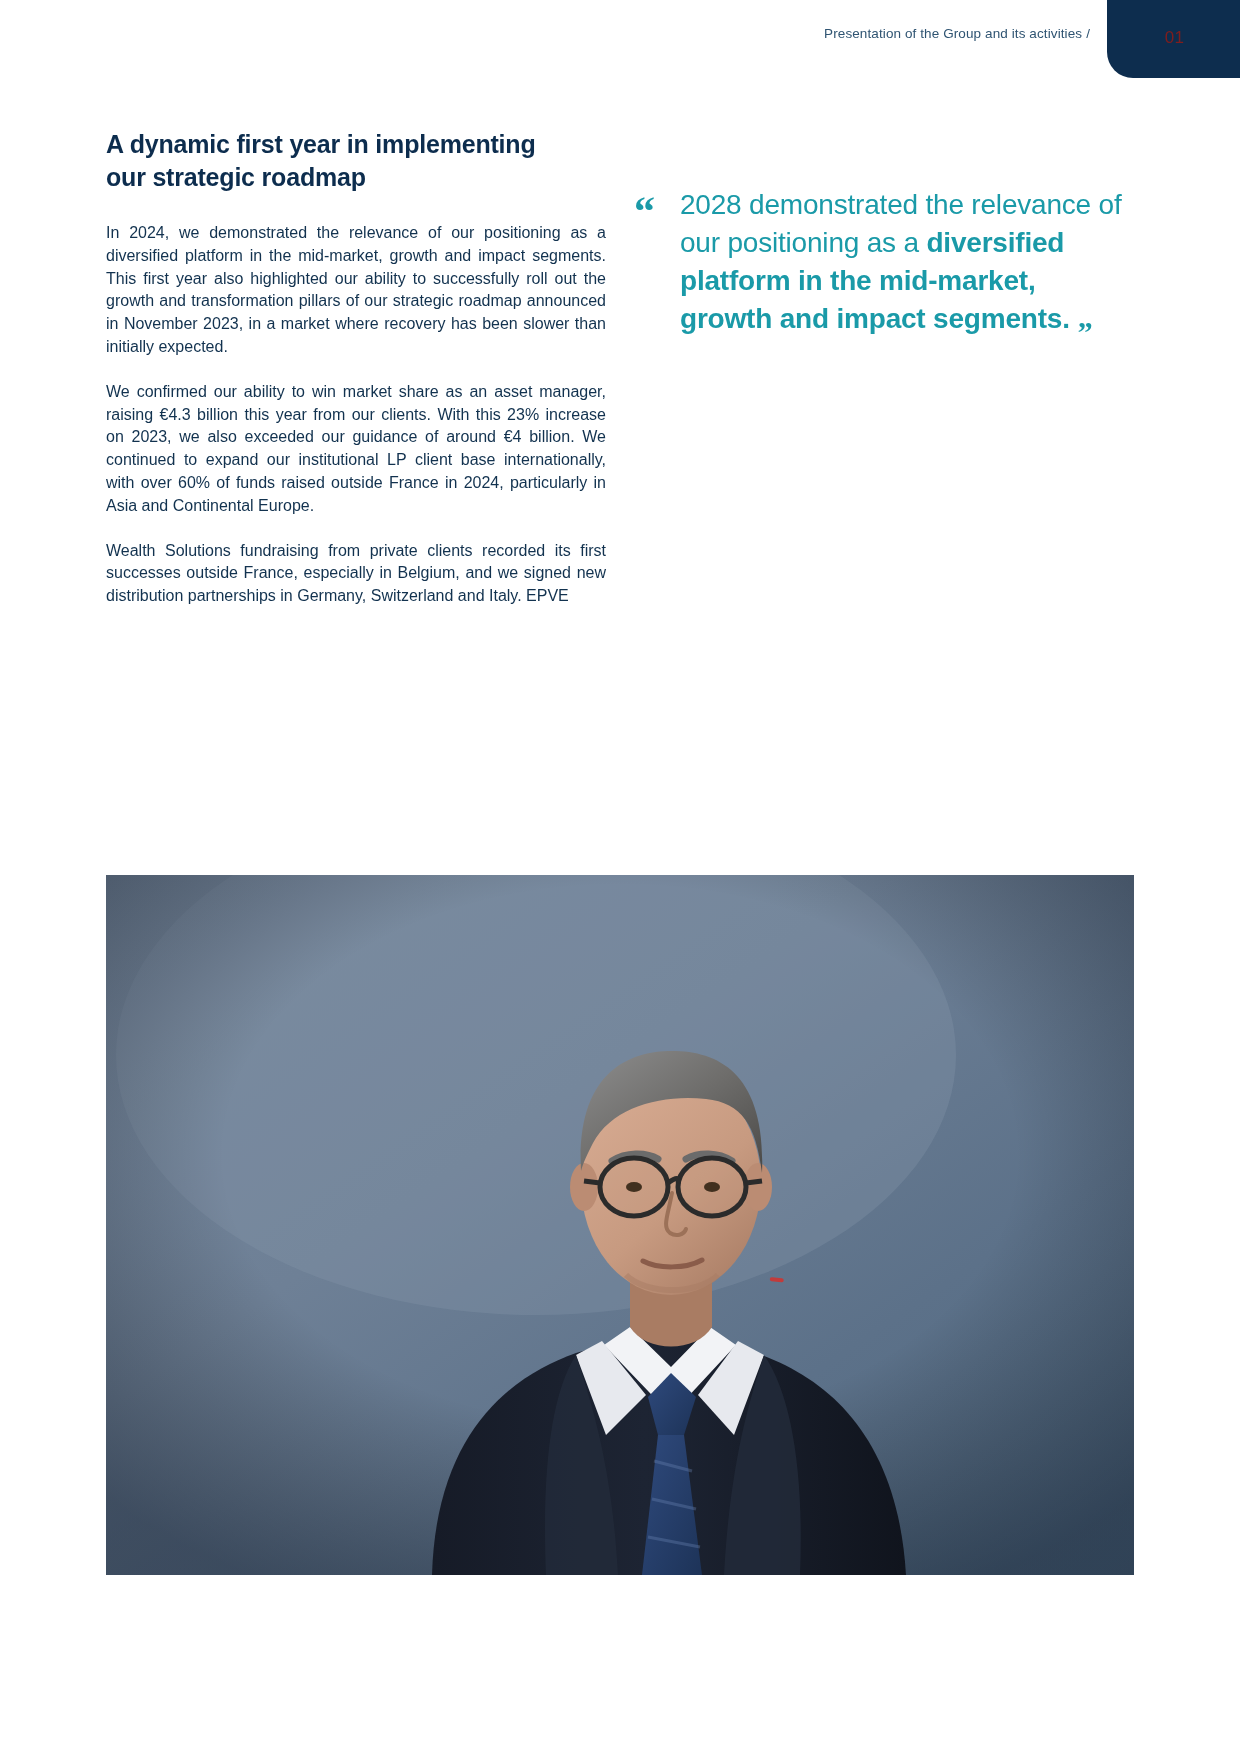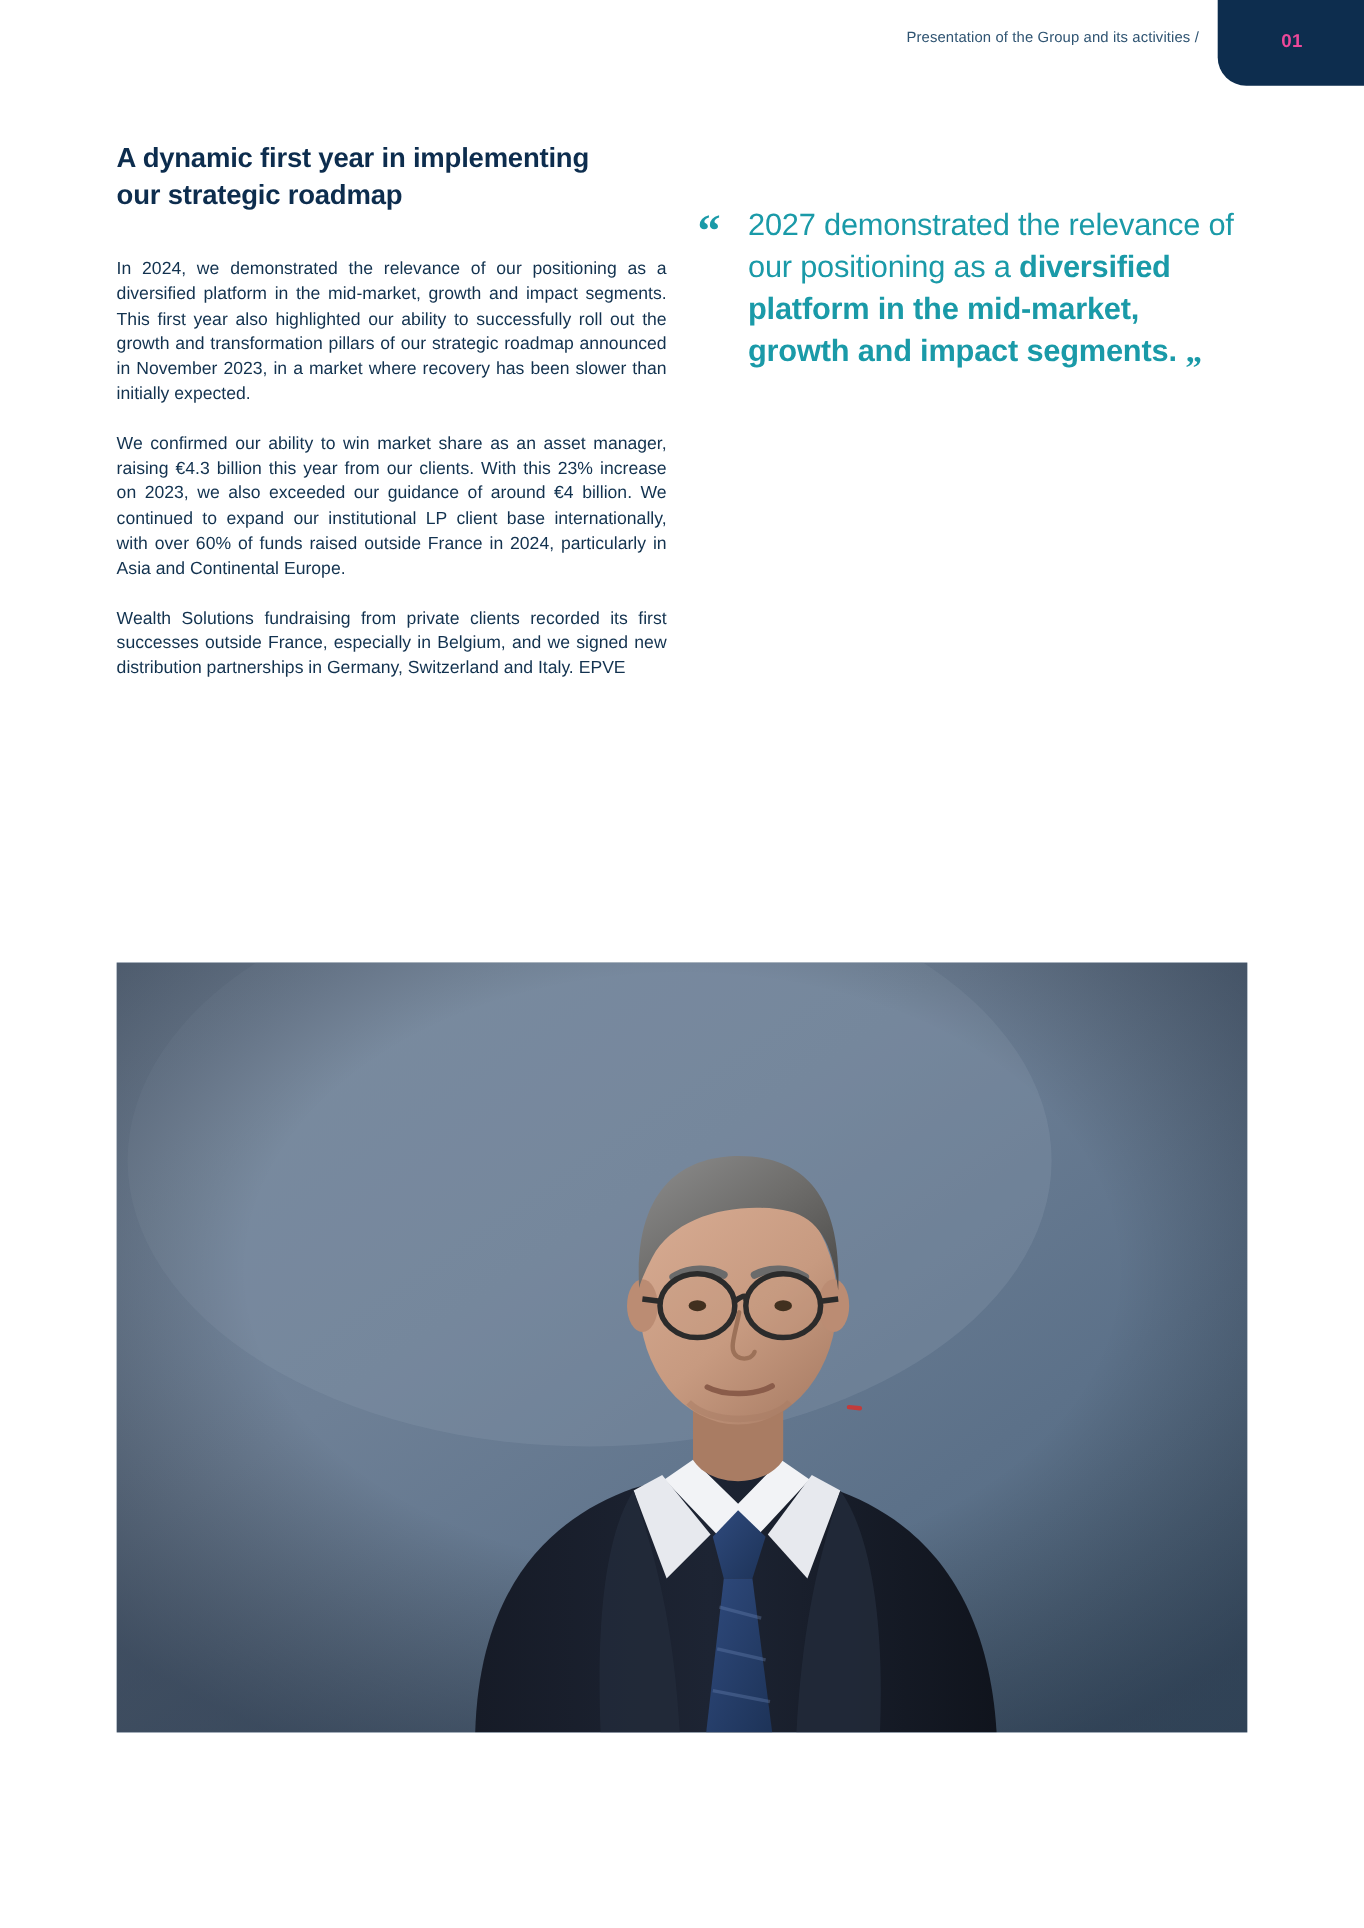--- a/index.html
+++ b/index.html
@@ -32,23 +32,23 @@
     height: 78px;
     background: #0d2d4e;
     border-bottom-left-radius: 26px;
   }
   .header-page-number {
     position: absolute;
     top: 28px;
     right: 0;
     width: 131px;
     text-align: center;
-    color: #ec4899;
+    color: #7f1d1d;
     font-size: 17px;
-    font-weight: bold;
+    font-weight: normal;
     letter-spacing: 0.3px;
   }
   .header-line1 {
     position: absolute;
     top: 26px;
     right: 150px;
     font-size: 13.5px;
     color: #2f5472;
     letter-spacing: 0.1px;
     white-space: nowrap;
@@ -88,21 +88,21 @@
     left: 528px;
     width: 500px;
   }
 
   .article-title {
     font-size: 25px;
     line-height: 33px;
     font-weight: bold;
     color: #0d2d4e;
     letter-spacing: -0.2px;
-    margin: 0 0 40px 0;
+    margin: 0 0 28px 0;
     max-width: 470px;
   }
 
   p.body-text {
     font-size: 16px;
     line-height: 22.8px;
     color: #12324f;
     text-align: justify;
     margin: 0 0 22px 0;
   }
@@ -180,21 +180,21 @@
     <h1 class="article-title">A dynamic first year in implementing our strategic roadmap</h1>
     <p class="body-text">In 2024, we demonstrated the relevance of our positioning as a diversified platform in the mid-market, growth and impact segments. This first year also highlighted our ability to successfully roll out the growth and transformation pillars of our strategic roadmap announced in November 2023, in a market where recovery has been slower than initially expected.</p>
     <p class="body-text">We confirmed our ability to win market share as an asset manager, raising €4.3 billion this year from our clients. With this 23% increase on 2023, we also exceeded our guidance of around €4 billion. We continued to expand our institutional LP client base internationally, with over 60% of funds raised outside France in 2024, particularly in Asia and Continental Europe.</p>
     <p class="body-text">Wealth Solutions fundraising from private clients recorded its first successes outside France, especially in Belgium, and we signed new distribution partnerships in Germany, Switzerland and Italy. EPVE</p>
   </div>
 
   <div class="col-right">
     <div class="pullquote">
       <span class="quote-open">“</span>
       <div class="quote-text">
-        <span>2027 demonstrated the relevance of our positioning </span><span>as a </span><span class="bold">diversified platform in the mid-market, growth and impact segments.</span><span class="quote-close">“</span>
+        <span>2028 demonstrated the relevance of our positioning </span><span>as a </span><span class="bold">diversified platform in the mid-market, growth and impact segments.</span><span class="quote-close">“</span>
       </div>
     </div>
   </div>
 
 </div>
 
 <div class="photo">
   <svg width="1028" height="700" viewBox="0 0 1028 700" xmlns="http://www.w3.org/2000/svg">
     <defs>
       <linearGradient id="bgGrad" x1="0" y1="0" x2="1" y2="1">

